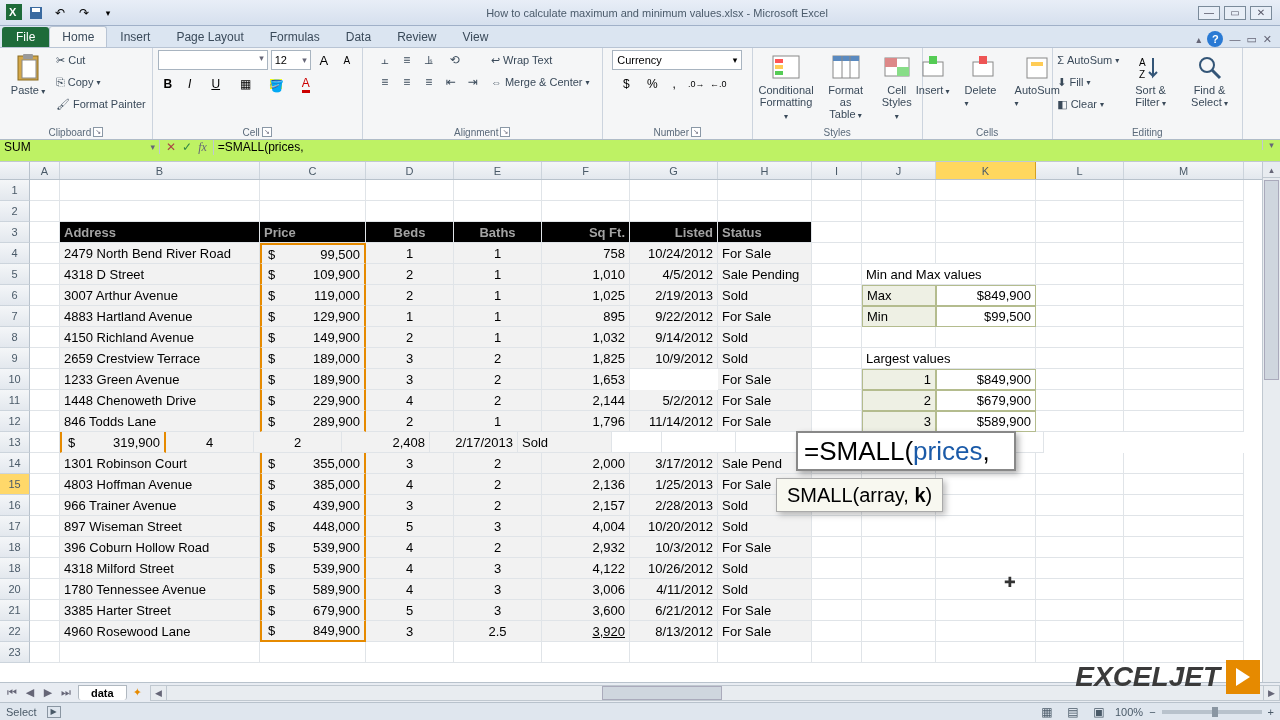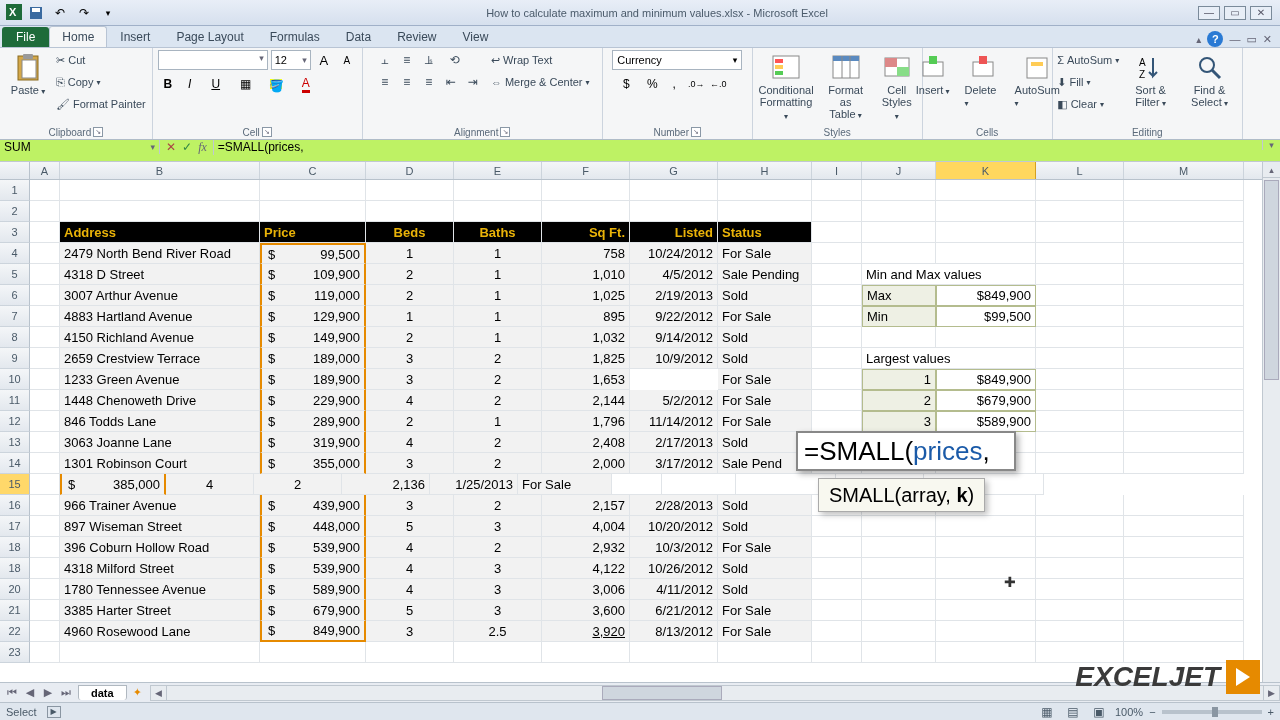--- a/index.html
+++ b/index.html
@@ -61,21 +61,21 @@
 .ch{border-right:1px solid #ccd4dc; display:flex;align-items:center;justify-content:center;color:#4a5a68;}
 .ch.sel{background:#ffd75e;border-right-color:#d4a020;}
 .rh{height:21px;border-bottom:1px solid #ccd4dc;border-right:1px solid #b8c2cc;background:linear-gradient(#f4f6f8,#e3e8ee);width:30px;display:flex;align-items:center;justify-content:center;font-size:11px;color:#4a5a68;}
 .rh.sel{background:#ffd86a;}
 
 .cells{position:absolute;left:30px;top:18px;}
 .crow{display:flex;height:21px;}
 .cell{border-right:1px solid #e0e4e8;border-bottom:1px solid #e0e4e8;font-size:13px;display:flex;align-items:center;padding:0 4px;overflow:hidden;white-space:nowrap;}
 
 
-.th{background:#000;color:#eab308;font-weight:bold;}
+.th{background:#000;color:#a3a3a3;font-weight:bold;}
 .td{background:#f2f2f2;}
 .priceborder-top{border-top:2px solid #e68a00;}
 .priceborder-bot{border-bottom:2px solid #e68a00;}
 .pricecol{border-left:2px solid #e68a00;border-right:2px solid #e68a00;}
 
 
 .sideth{background:#eef0e4;border:1px solid #b4bc8e;}
 .sidetd{border:1px solid #b4bc8e;background:#fff;}
 
 
@@ -633,21 +633,20 @@
         <div class="cell td" style="width: 88px; justify-content: flex-end;">11/14/2012</div>
         <div class="cell td" style="width: 94px;">For Sale</div>
         <div class="cell " style="width: 50px;"></div>
         <div class="cell sideth" style="width: 74px; justify-content: flex-end;">3</div>
         <div class="cell sidetd" style="width: 100px; justify-content: flex-end;">$589,900</div>
         <div class="cell " style="width: 88px;"></div>
         <div class="cell " style="width: 120px;"></div>
       </div>
       <div class="crow">
         <div class="cell " style="width: 30px;"></div>
-        <div class="cell td" style="width: 200px;">3063 Joanne Lane</div>
         <div class="cell td pricecol" style="width: 106px; justify-content: space-between;">
           <span style="padding-left:2px">$</span>
           <span style="text-align:right">319,900</span>
         </div>
         <div class="cell td" style="width: 88px; justify-content: center;">4</div>
         <div class="cell td" style="width: 88px; justify-content: center;">2</div>
         <div class="cell td" style="width: 88px; justify-content: flex-end;">2,408</div>
         <div class="cell td" style="width: 88px; justify-content: flex-end;">2/17/2013</div>
         <div class="cell td" style="width: 94px;">Sold</div>
         <div class="cell " style="width: 50px;"></div>
@@ -669,20 +668,21 @@
         <div class="cell td" style="width: 88px; justify-content: flex-end;">3/17/2012</div>
         <div class="cell td" style="width: 94px;">Sale Pend</div>
         <div class="cell " style="width: 50px;"></div>
         <div class="cell " style="width: 74px;"></div>
         <div class="cell " style="width: 100px;"></div>
         <div class="cell " style="width: 88px;"></div>
         <div class="cell " style="width: 120px;"></div>
       </div>
       <div class="crow">
         <div class="cell " style="width: 30px;"></div>
+        <div class="cell td" style="width: 200px;">4803 Hoffman Avenue</div>
         <div class="cell td pricecol" style="width: 106px; justify-content: space-between;">
           <span style="padding-left:2px">$</span>
           <span style="text-align:right">385,000</span>
         </div>
         <div class="cell td" style="width: 88px; justify-content: center;">4</div>
         <div class="cell td" style="width: 88px; justify-content: center;">2</div>
         <div class="cell td" style="width: 88px; justify-content: flex-end;">2,136</div>
         <div class="cell td" style="width: 88px; justify-content: flex-end;">1/25/2013</div>
         <div class="cell td" style="width: 94px;">For Sale</div>
         <div class="cell " style="width: 50px;"></div>
@@ -834,21 +834,21 @@
       </div>
     </div>
   <div class="vscroll">
     <div class="arr">▴</div>
     <div class="thumb"></div>
   </div>
 
   <div class="edit-overlay" style="left:796px;top:269px;width:220px;">
     <span>=SMALL(</span><span style="color:#1a5aa8">prices</span><span>,</span>
   </div>
-  <div class="tooltip" style="left:818px;top:316px;">
+  <div class="tooltip" style="left:776px;top:316px;">
     <span>SMALL(array, </span><b>k</b><span>)</span>
   </div>
   <div class="cross-cursor" style="left:1004px;top:412px;">✚</div>
 </div>
 
 <div class="sheettabs">
   <div class="nav">
     <span>⏮</span>
     <span>◀</span>
     <span>▶</span>

